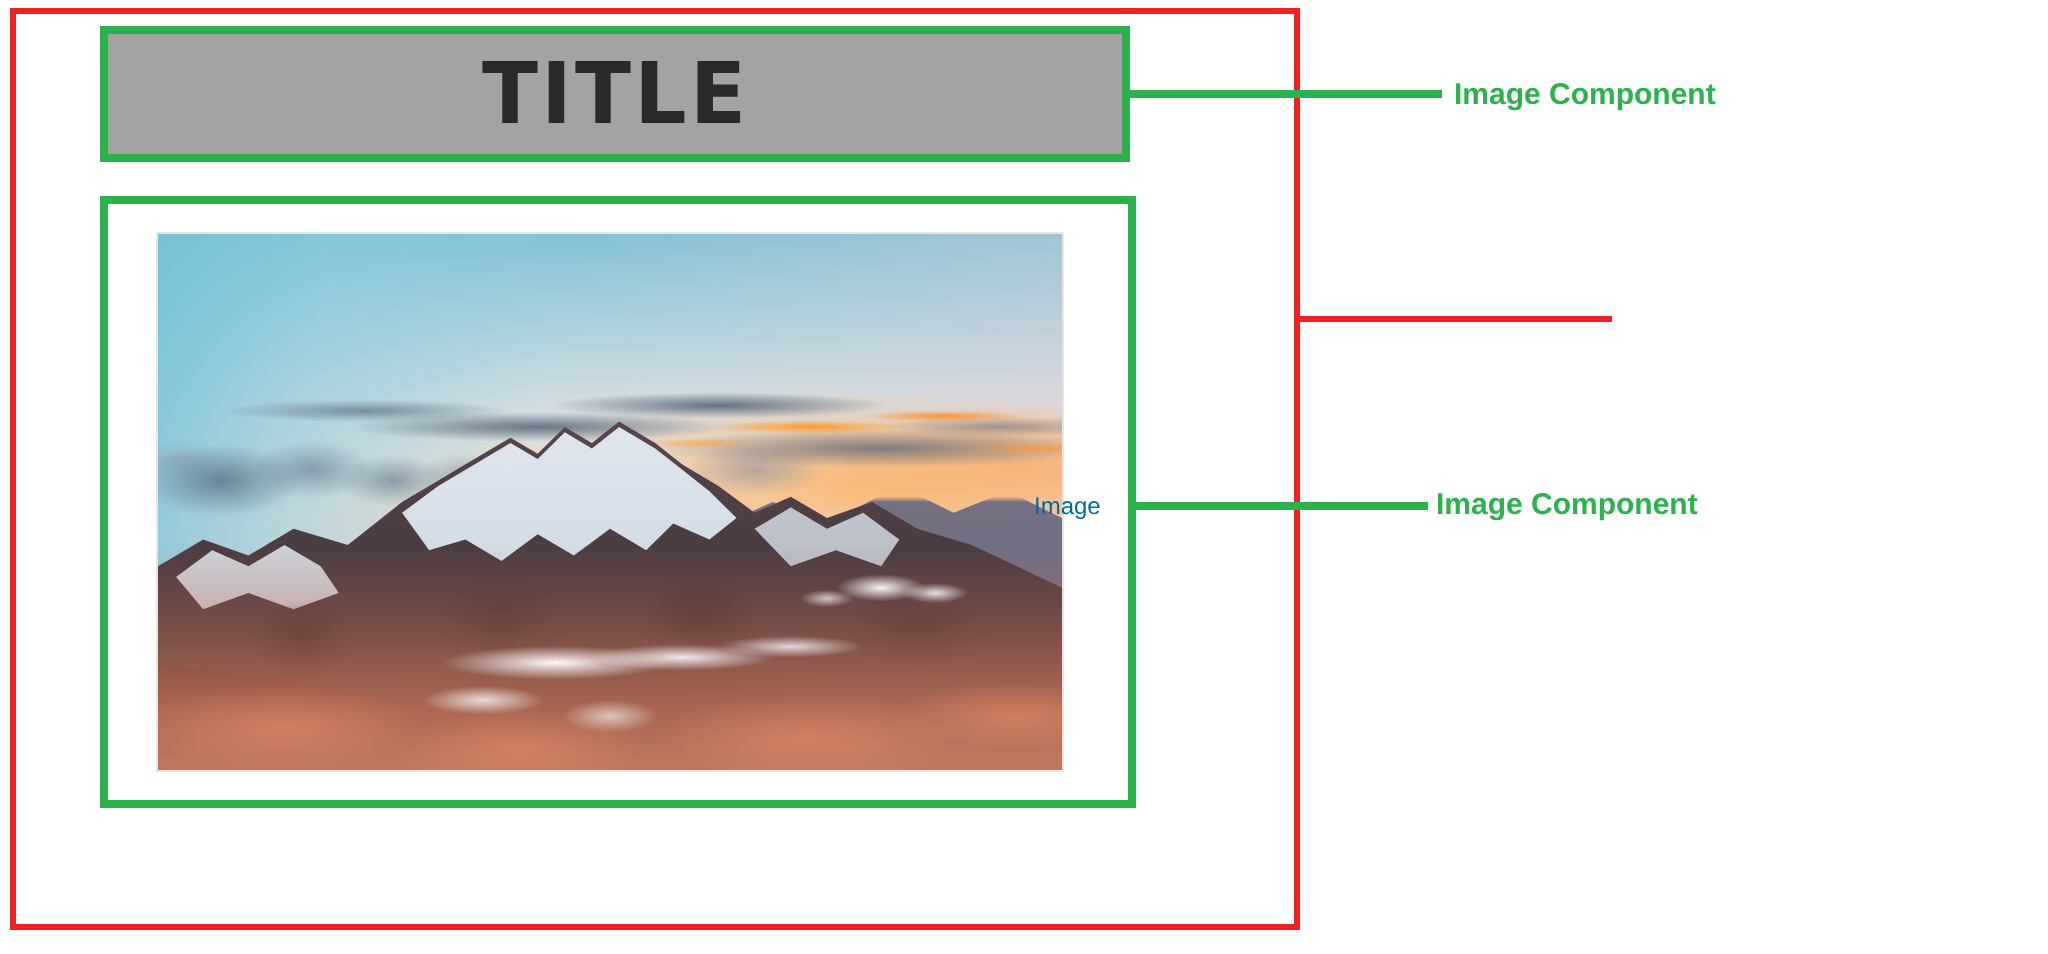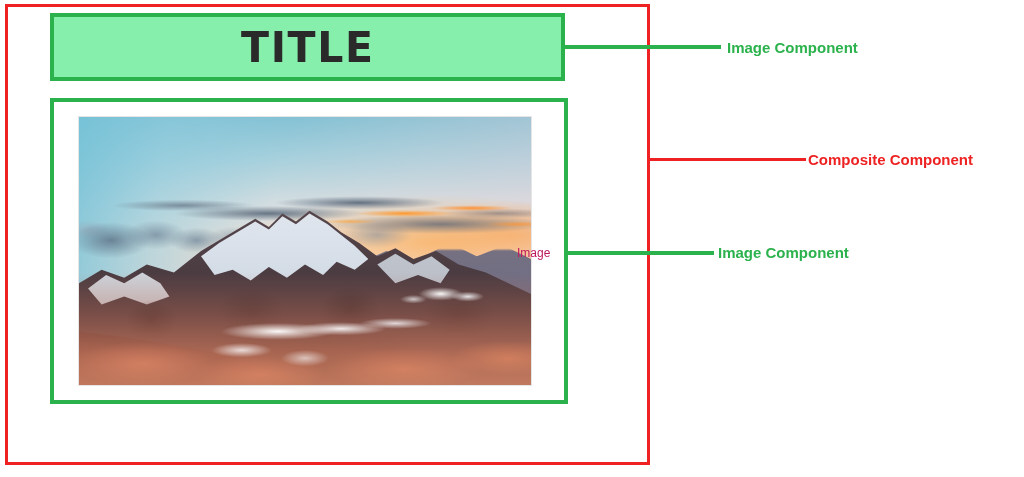--- a/index.html
+++ b/index.html
@@ -32,21 +32,21 @@
 
   
   #title-box {
     position: absolute;
     left: 50px;
     top: 13px;
     width: 515px;
     height: 68px;
     border: 4px solid #2bb24c;
     box-sizing: border-box;
-    background: #86efac;
+    background: #a3a3a3;
     display: flex;
     align-items: center;
     justify-content: center;
   }
   #title-text {
     font-family: "DejaVu Sans", sans-serif;
     font-weight: 700;
     font-size: 38px;
     letter-spacing: 1.5px;
     color: #2a2a2a;
@@ -206,21 +206,21 @@
       radial-gradient(ellipse 5% 2.6% at 86% 67%, rgba(250,252,255,0.85) 0%, rgba(250,252,255,0) 72%),
       radial-gradient(ellipse 4% 2.2% at 74% 68%, rgba(248,250,254,0.70) 0%, rgba(248,250,254,0) 74%);
   }
 
   
   #image-caption {
     position: absolute;
     left: 517px;
     top: 246px;
     font-size: 12px;
-    color: #be185d;
+    color: #0369a1;
     white-space: nowrap;
   }
 
   
   .leader-green {
     position: absolute;
     height: 4px;
     background: #2bb24c;
   }
   .leader-red {
@@ -274,17 +274,16 @@
   <div id="image-caption">Image</div>
 
   <div class="leader-green" style="left:563px; top:45px; width:158px;"></div>
 
   <div class="leader-red" style="left:648px; top:158px; width:158px;"></div>
 
   <div class="leader-green" style="left:566px; top:251px; width:148px;"></div>
 
   <div class="callout-label callout-green" style="left:727px; top:40px;">Image Component</div>
 
-  <div class="callout-label callout-red" style="left:808px; top:152px;">Composite Component</div>
 
   <div class="callout-label callout-green" style="left:718px; top:245px;text-align:right;">Image Component</div>
 
 </div>
 
 </body></html>

